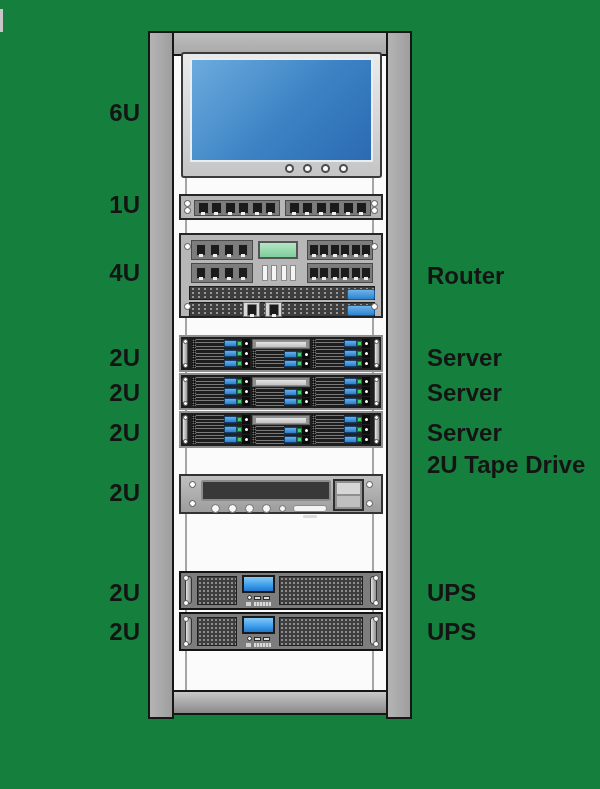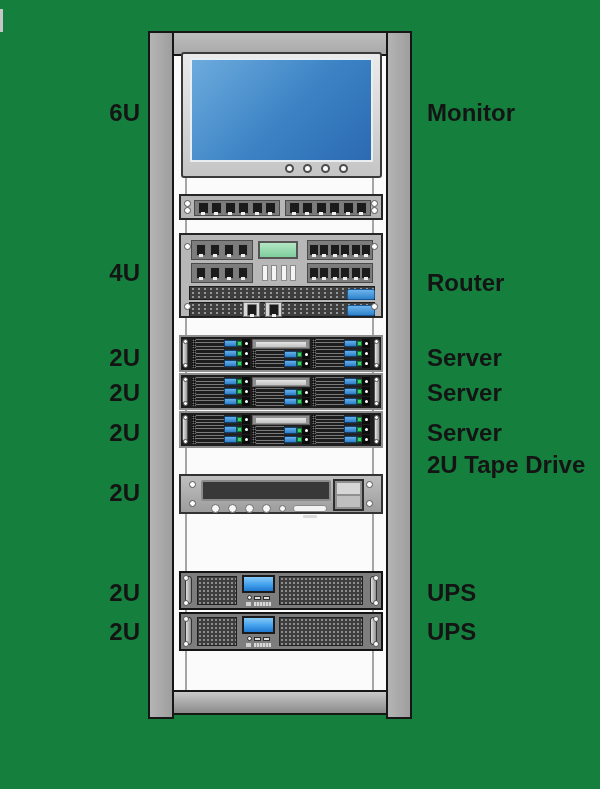--- a/index.html
+++ b/index.html
@@ -584,30 +584,30 @@
         </div>
       </div>
       <span class="screw tl"></span>
       <span class="screw tr"></span>
       <span class="screw bl"></span>
       <span class="screw br"></span>
     </div>
     </div>
 
   <div class="lbl left" style="top:101px">6U</div>
+  <div class="lbl left" style="top:193px">1U</div>
   <div class="lbl left" style="top:261px">4U</div>
   <div class="lbl left" style="top:346px">2U</div>
   <div class="lbl left" style="top:381px">2U</div>
   <div class="lbl left" style="top:421px">2U</div>
   <div class="lbl left" style="top:481px">2U</div>
   <div class="lbl left" style="top:581px">2U</div>
   <div class="lbl left" style="top:620px">2U</div>
 
-  <div class="lbl right" style="top:101px">Monitor</div>
-  <div class="lbl right" style="top:271px">Router</div>
+  <div class="lbl right" style="top:264px">Router</div>
   <div class="lbl right" style="top:346px">Server</div>
   <div class="lbl right" style="top:381px">Server</div>
   <div class="lbl right" style="top:421px">Server</div>
   <div class="lbl right" style="top:453px">2U Tape Drive</div>
   <div class="lbl right" style="top:581px">UPS</div>
   <div class="lbl right" style="top:620px">UPS</div>
 
 
 </div>
 

